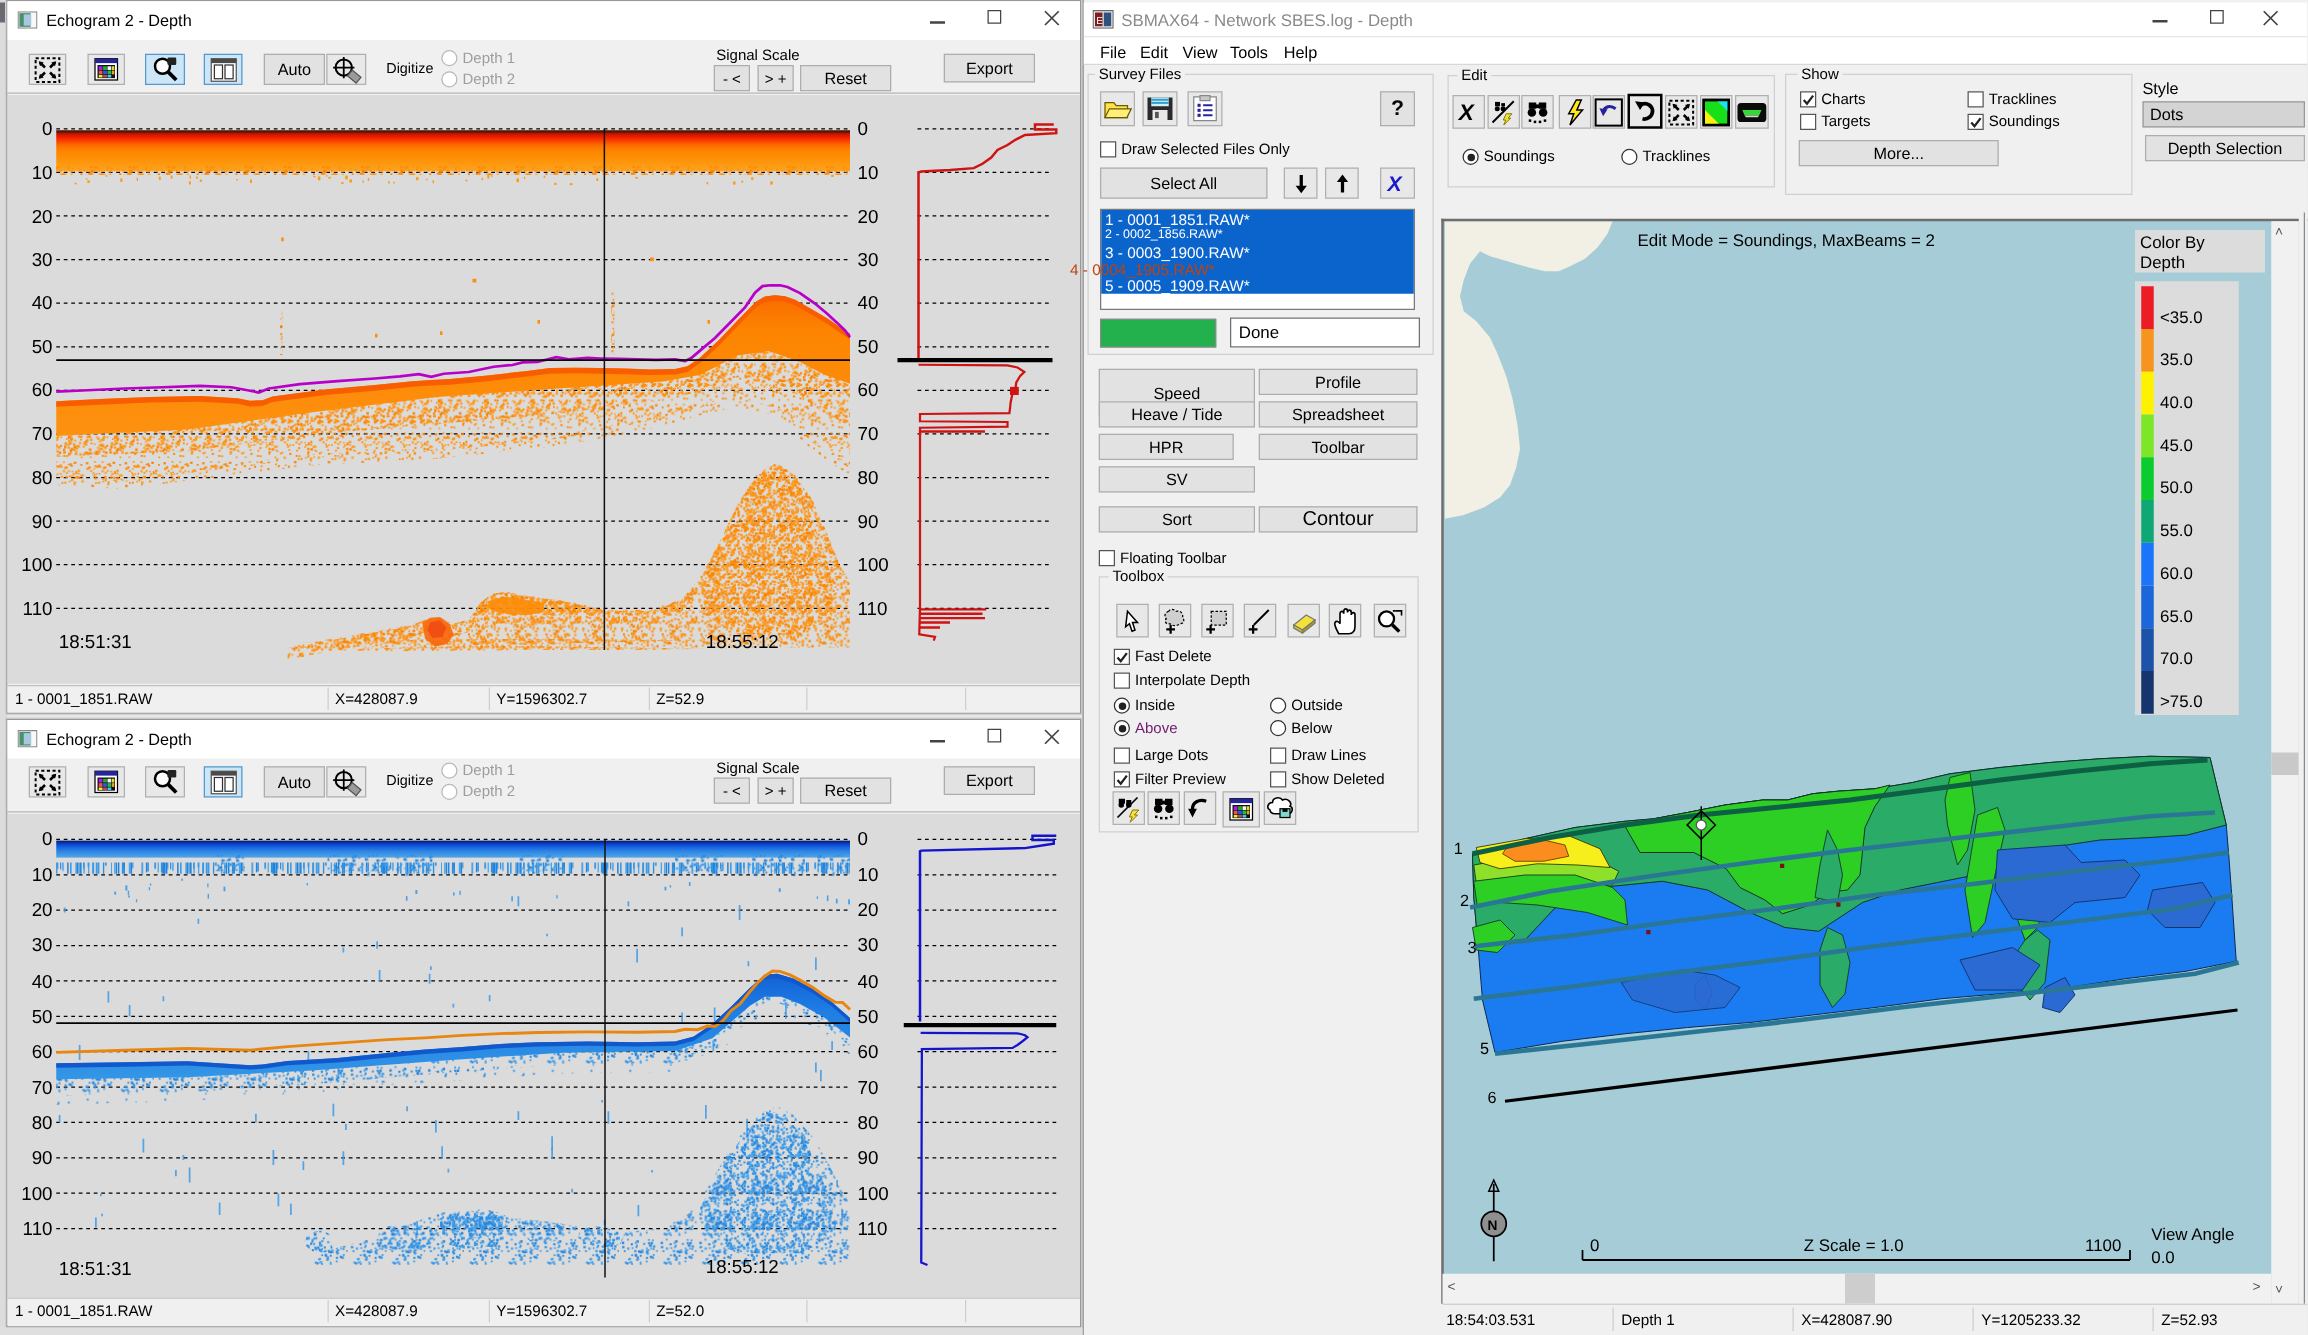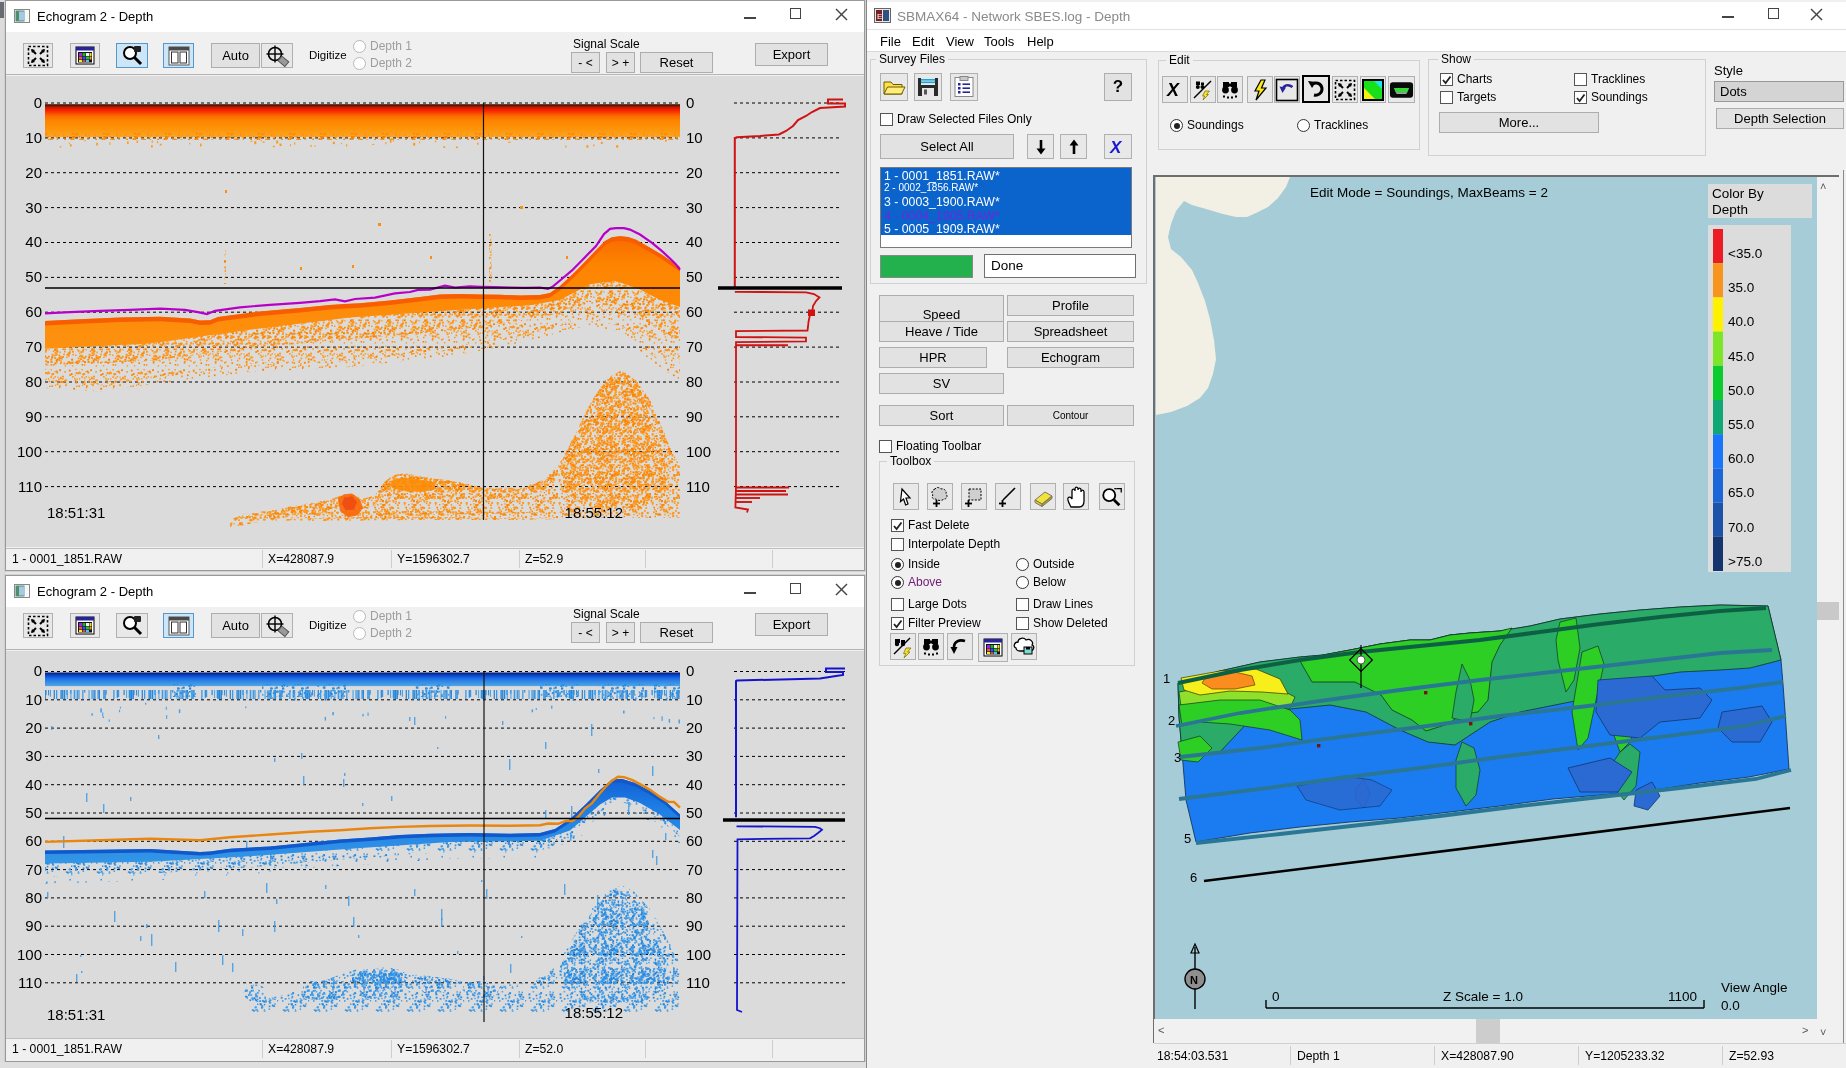--- a/index.html
+++ b/index.html
@@ -1349,34 +1349,34 @@
 <div class="tbtn abs" style="left:1104px;top:134px;width:28px;height:25px">
     <svg width="20" height="18" viewBox="0 0 20 18">
       <text x="2" y="15" font-size="17" font-weight="bold" font-style="italic" fill="#1a1acc" font-family="Liberation Serif">X</text>
     </svg>
   </div>
 <div class="abs" style="left:880px;top:167px;width:252px;height:81px;background:#fff;border:1px solid #7a7a7a"></div>
 <div class="abs" style="left:881px;top:168px;width:250px;height:67px;background:#0a64cc"></div>
 <div class="abs" style="left:884px;top:169px;font-size:12.3px;color:#fff">1 - 0001_1851.RAW*</div>
 <div class="abs" style="left:884px;top:182px;font-size:10px;color:#fff">2 - 0002_1856.RAW*</div>
 <div class="abs" style="left:884px;top:195px;font-size:12.3px;color:#fff">3 - 0003_1900.RAW*</div>
-<div class="abs" style="left:884px;top:209px;font-size:12.3px;color:#6d28d9">4 - 0004_1905.RAW*</div>
+<div class="abs" style="left:856px;top:209px;font-size:12.3px;color:#c2410c">4 - 0004_1905.RAW*</div>
 <div class="abs" style="left:884px;top:222px;font-size:12.3px;color:#fff">5 - 0005_1909.RAW*</div>
 <div class="abs" style="left:880px;top:255px;width:93px;height:23px;background:#22b14c;border:1px solid #888"></div>
 <div class="abs" style="left:984px;top:254px;width:152px;height:24px;background:#fff;border:1px solid #707070"></div>
 <div class="abs" style="left:991px;top:258px;font-size:13.5px">Done</div>
 <div class="btn abs" style="left:879px;top:295px;width:125px;height:38px;font-size:13px">Speed</div>
 <div class="btn abs" style="left:1007px;top:295px;width:127px;height:21px;font-size:13px">Profile</div>
 <div class="btn abs" style="left:879px;top:321px;width:125px;height:21px;font-size:13px">Heave / Tide</div>
 <div class="btn abs" style="left:1007px;top:321px;width:127px;height:21px;font-size:13px">Spreadsheet</div>
 <div class="btn abs" style="left:879px;top:347px;width:108px;height:21px;font-size:13px">HPR</div>
-<div class="btn abs" style="left:1007px;top:347px;width:127px;height:21px;font-size:13px">Echogram</div>
+<div class="btn abs" style="left:1007px;top:347px;width:127px;height:21px;font-size:13px">Toolbar</div>
 <div class="btn abs" style="left:879px;top:373px;width:125px;height:21px;font-size:13px">SV</div>
 <div class="btn abs" style="left:879px;top:405px;width:125px;height:21px;font-size:13px">Sort</div>
-<div class="btn abs" style="left:1007px;top:405px;width:127px;height:21px;font-size:10px">Contour</div>
+<div class="btn abs" style="left:1007px;top:405px;width:127px;height:21px;font-size:16px">Contour</div>
 <div class="abs" style="left:879px;top:440px;width:13px;height:13px;background:#fff;border:1px solid #555"></div>
 <div class="abs lbl" style="left:896px;top:439px">Floating Toolbar</div>
 <div class="abs gb" style="left:879px;top:461px;width:256px;height:205px"></div>
 <div class="abs glb" style="left:887px;top:454px">Toolbox</div>
 <div class="tbtn abs" style="left:893px;top:483px;width:26px;height:27px">
     <svg width="18" height="20" viewBox="0 0 18 20">
       <path d="M5 2 L13 11 L9 11 L11 17 L8.6 18 L6.6 12 L3.5 14.5 Z" fill="#fff" stroke="#000" stroke-width="1.2"></path>
     </svg>
   </div>
 <div class="tbtn abs" style="left:927px;top:483px;width:26px;height:27px">

